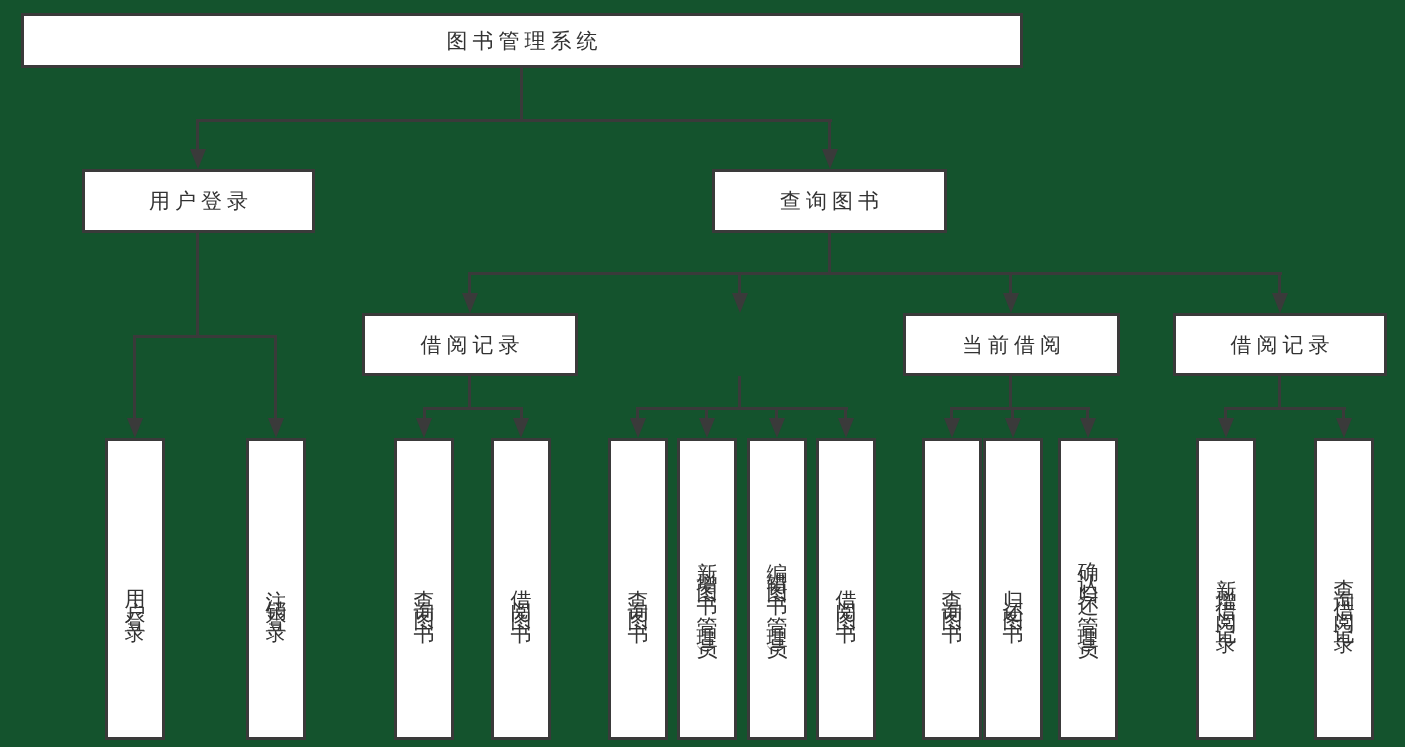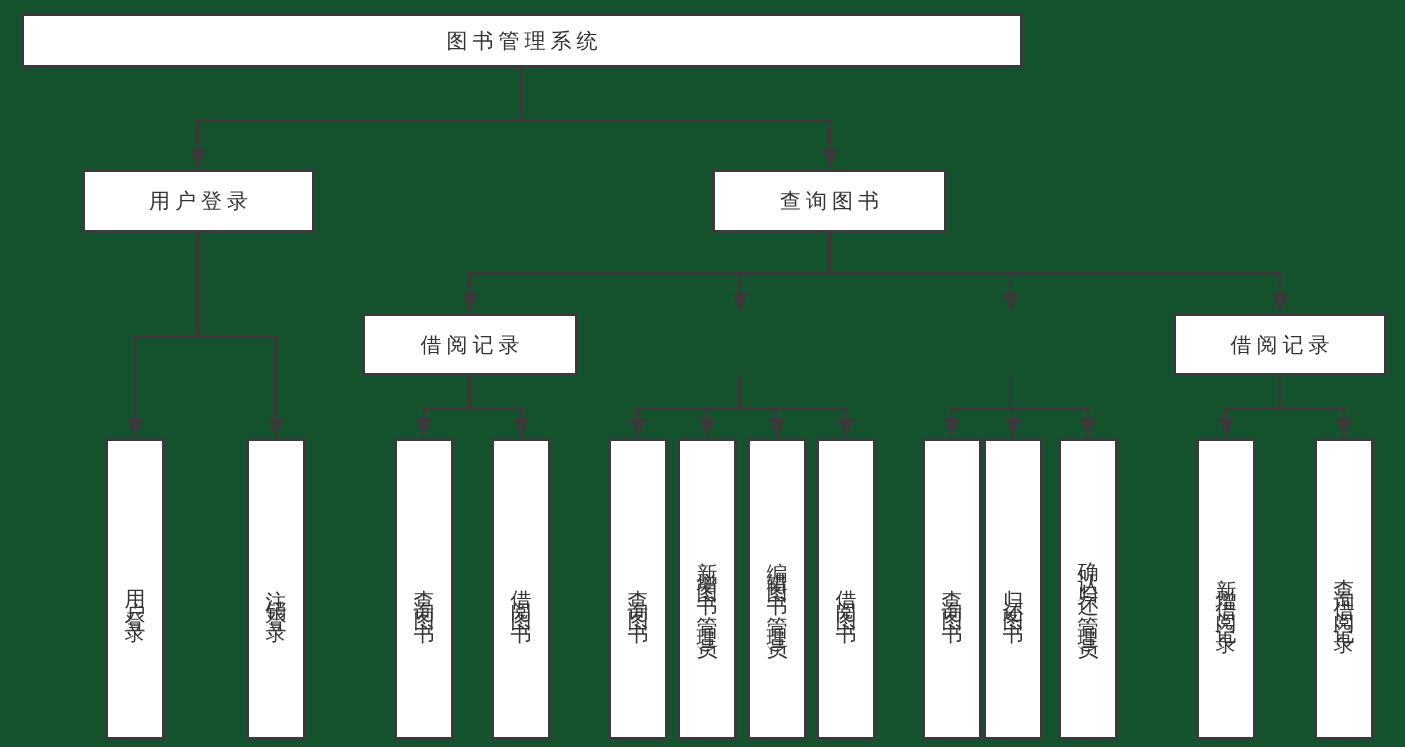--- a/index.html
+++ b/index.html
@@ -63,20 +63,23 @@
   <div class="arrow" style="left:462px;  top:293px;"></div>
   <div class="line" style="left:738px;  top:272px; width:3px;   height:26px;"></div>
   <div class="arrow" style="left:732px;  top:293px;"></div>
   <div class="line" style="left:1009px; top:272px; width:3px;   height:26px;"></div>
   <div class="arrow" style="left:1003px; top:293px;"></div>
   <div class="line" style="left:1278px; top:272px; width:3px;   height:26px;"></div>
   <div class="arrow" style="left:1272px; top:293px;"></div>
 
   <div class="box" style="left:362px; top:313px; width:216px; height:63px;">
     <span class="lbl">借阅记录</span>
+  </div>
+  <div class="box" style="left:903px; top:313px; width:217px; height:63px;">
+    <span class="lbl">当前借阅</span>
   </div>
   <div class="box" style="left:1173px; top:313px; width:214px; height:63px;">
     <span class="lbl">借阅记录</span>
   </div>
 
   <div class="line" style="left:468px; top:376px; width:3px;   height:34px;"></div>
   <div class="line" style="left:423px; top:407px; width:100px; height:3px;"></div>
   <div class="line" style="left:423px; top:407px; width:3px;   height:15px;"></div>
   <div class="arrow" style="left:416px; top:418px;"></div>
   <div class="line" style="left:520px; top:407px; width:3px;   height:15px;"></div>

